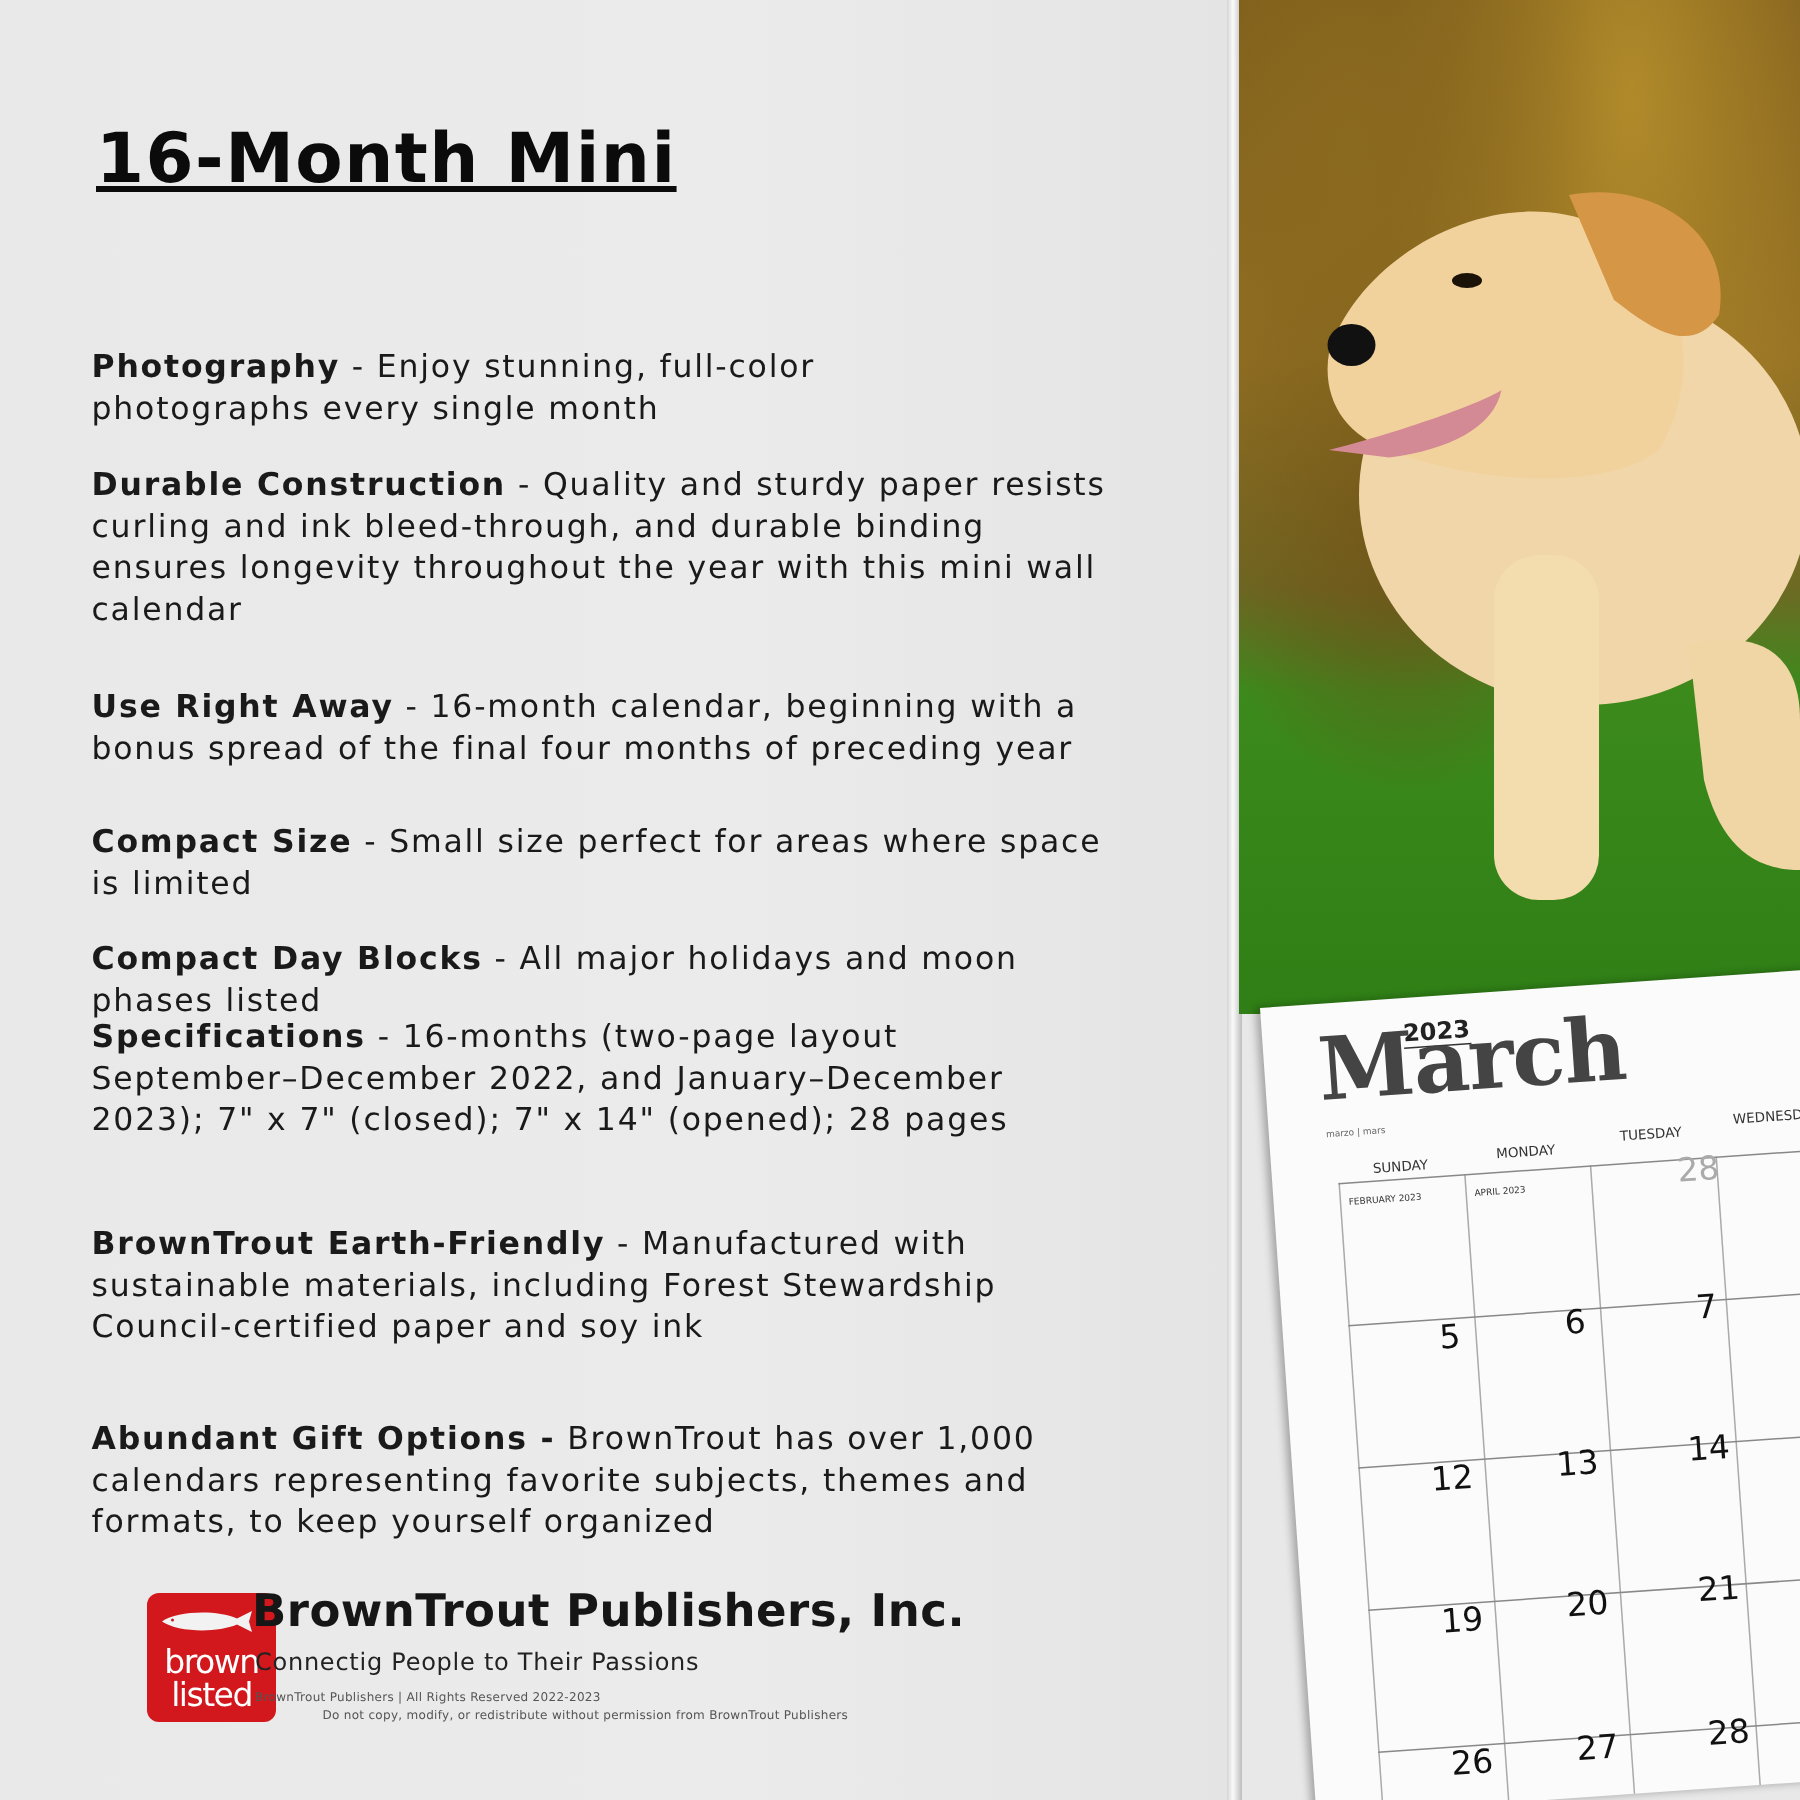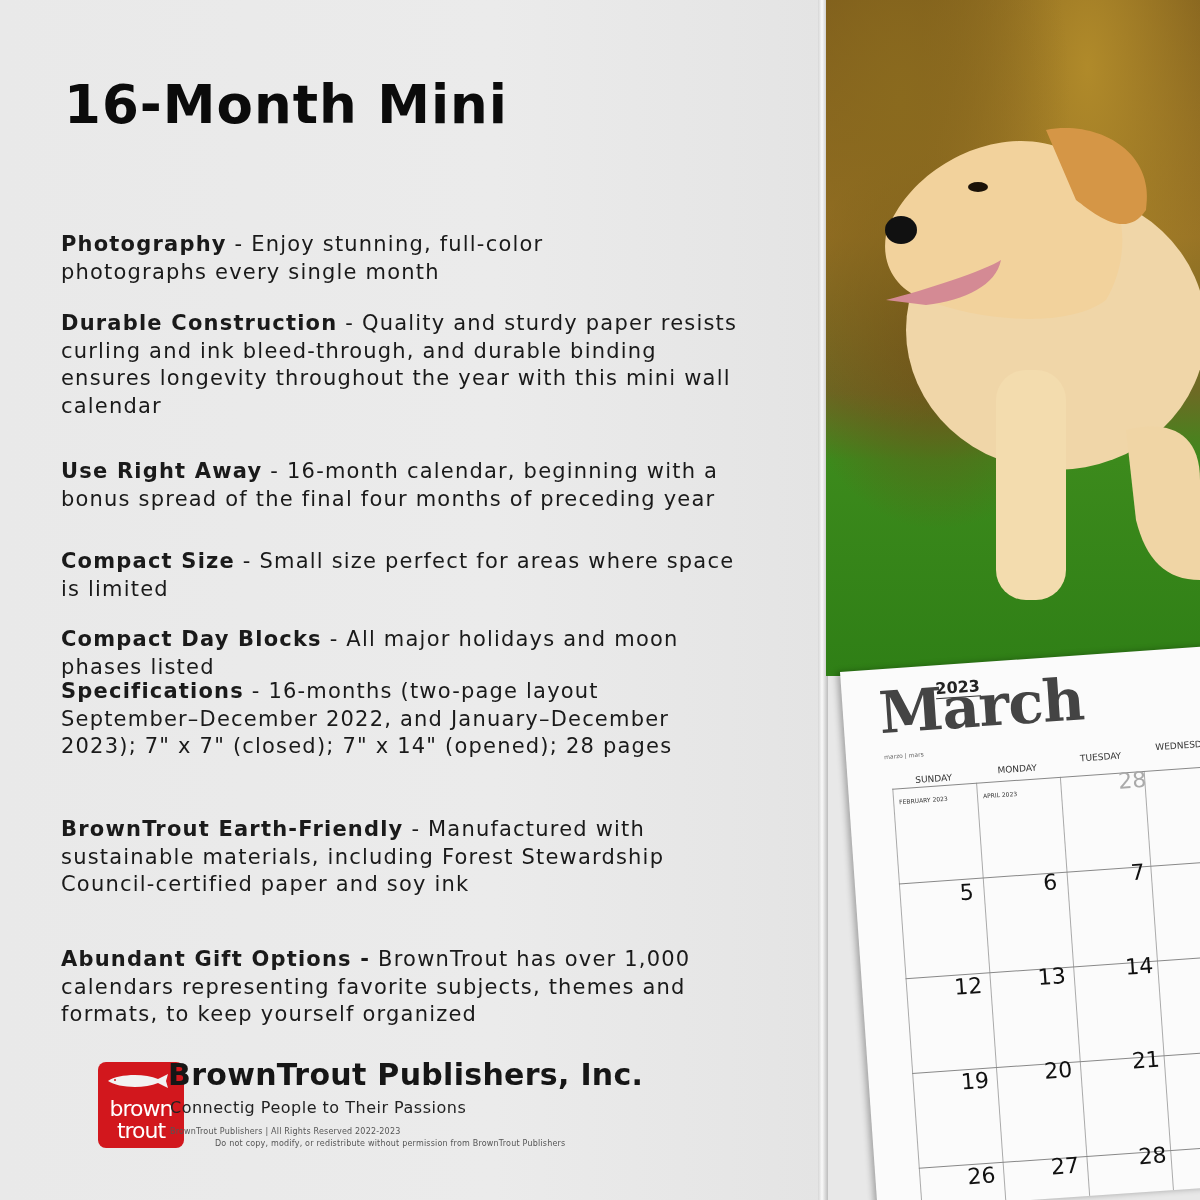--- a/index.html
+++ b/index.html
@@ -1,19 +1,19 @@
 <!DOCTYPE html>
 <html><head>
 <meta charset="utf-8">
 <style>
   html,body{margin:0;padding:0;}
   body{width:1200px;height:1200px;overflow:hidden;background:#e8e8e8;position:relative;font-family:"DejaVu Sans",sans-serif;color:#111;}
   .left{position:absolute;left:0;top:0;width:822px;height:1200px;background:linear-gradient(90deg,#e9e9e9 0%,#ebebeb 60%,#e4e4e4 100%);}
   .edge{position:absolute;left:818px;top:0;width:10px;height:1200px;background:linear-gradient(90deg,#d6d6d6,#fafafa 40%,#bdbdbd);}
-  .title{position:absolute;left:64px;top:72px;margin:0;font-family:"DejaVu Sans",sans-serif;font-weight:bold;font-size:53px;line-height:66px;letter-spacing:1px;color:#0b0b0b;}
+  .title{position:absolute;left:64px;top:72px;margin:0;font-family:"DejaVu Sans",sans-serif;font-weight:bold;font-size:46px;line-height:66px;letter-spacing:1px;color:#0b0b0b;text-decoration:underline;}
   .feat{position:absolute;left:61px;margin:0;font-size:21px;line-height:27.5px;letter-spacing:1.2px;color:#1a1a1a;width:700px;}
   .feat b{font-weight:bold;}
   .logo{position:absolute;left:66px;top:1062px;width:86px;height:86px;background:#d2171d;border-radius:8px;margin-left:32px;}
   .logo .fish{position:absolute;left:8px;top:10px;width:66px;height:18px;}
   .logo .brand{position:absolute;left:0;width:86px;text-align:center;color:#fff;font-family:"DejaVu Sans",sans-serif;font-size:22px;line-height:22px;letter-spacing:-1px;}
   .pub-name{position:absolute;left:168px;top:1057px;font-size:30px;font-weight:bold;letter-spacing:0.3px;color:#161616;}
   .pub-tag{position:absolute;left:170px;top:1098px;font-size:16px;color:#222;letter-spacing:0.5px;}
   .pub-fine{position:absolute;left:170px;font-size:8px;color:#555;letter-spacing:0.2px;}
   .photo{position:absolute;left:826px;top:0;width:374px;height:676px;overflow:hidden;
     background:radial-gradient(ellipse at 20% 15%,#8a6a1e 0%,transparent 40%),
@@ -49,21 +49,21 @@
 <p class="feat" style="top:678px;width:620px;"><b>Specifications</b><span> - 16-months (two-page layout September–December 2022, and January–December 2023); 7" x 7" (closed); 7" x 14" (opened); 28 pages</span></p>
 <p class="feat" style="top:816px;width:690px;"><b>BrownTrout Earth-Friendly</b><span> - Manufactured with sustainable materials, including Forest Stewardship Council-certified paper and soy ink</span></p>
 <p class="feat" style="top:946px;width:680px;"><b>Abundant Gift Options -</b><span> BrownTrout has over 1,000 calendars representing favorite subjects, themes and formats, to keep yourself organized</span></p>
 
 <div class="logo">
   <svg class="fish" viewBox="0 0 66 18">
     <path d="M2 9 C12 2 38 1 52 7 L62 2 L60 9 L62 16 L52 11 C38 17 12 16 2 9 Z" fill="#f2f2f2"></path>
     <circle cx="9" cy="8" r="1" fill="#d2171d"></circle>
   </svg>
   <div class="brand" style="top:36px;">brown</div>
-  <div class="brand" style="top:58px;">trout</div>
+  <div class="brand" style="top:58px;">listed</div>
 </div>
 <div class="pub-name">BrownTrout Publishers, Inc.</div>
 <div class="pub-tag">Connectig People to Their Passions</div>
 <div class="pub-fine" style="top:1127px;text-align:center;">BrownTrout Publishers | All Rights Reserved 2022-2023</div>
 <div class="pub-fine" style="top:1139px;padding-left:45px;">Do not copy, modify, or redistribute without permission from BrownTrout Publishers</div>
 
 <div class="photo">
   <svg width="374" height="676" viewBox="0 0 374 676">
     <ellipse cx="230" cy="330" rx="150" ry="140" fill="#f0d6a8"></ellipse>
     <path d="M60 235 C80 170 170 120 240 150 C300 175 310 250 280 300 C240 330 150 320 100 300 C70 290 55 265 60 235 Z" fill="#f2d29c"></path>

